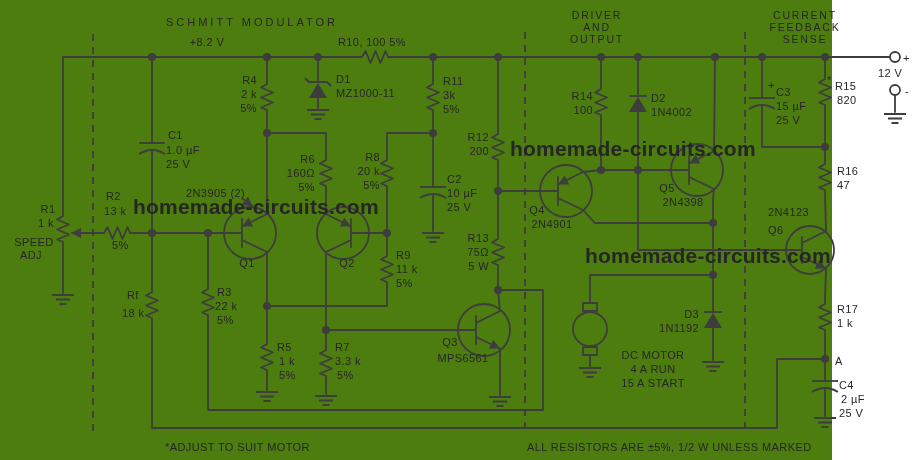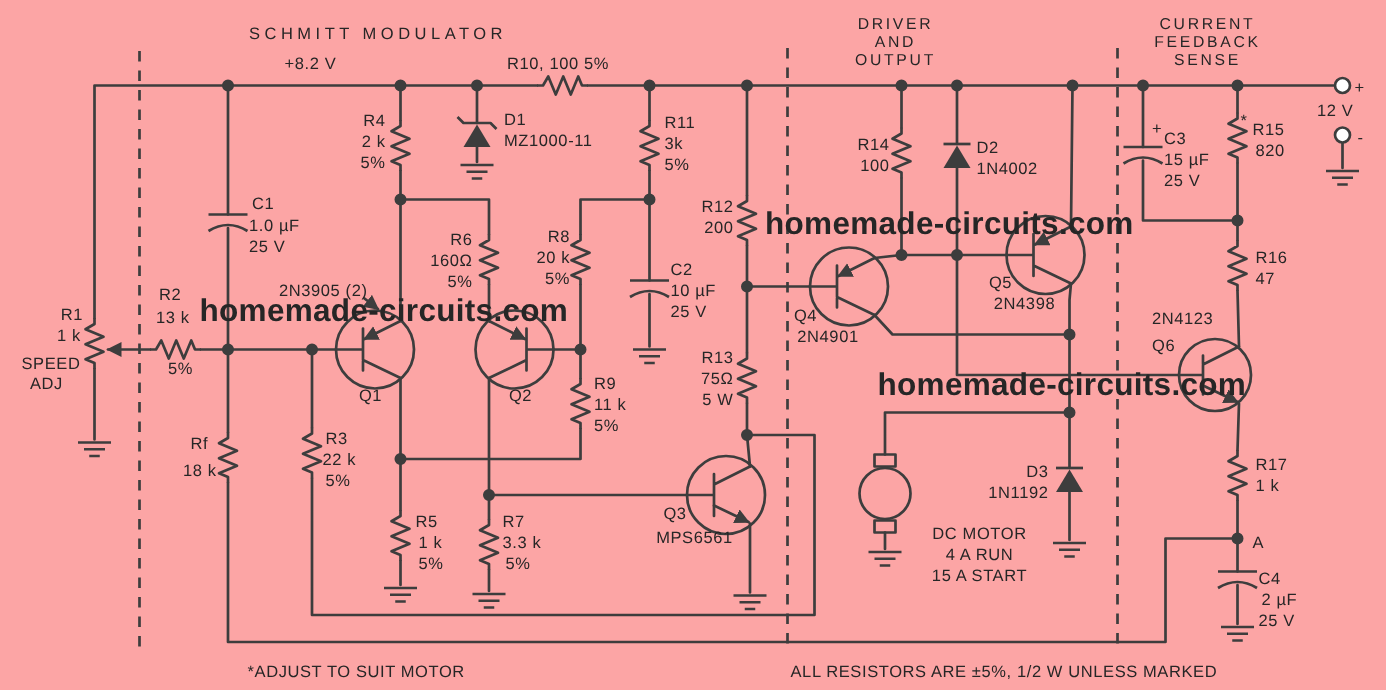--- a/index.html
+++ b/index.html
@@ -1,16 +1,16 @@
 <!DOCTYPE html>
 <html><head>
 <meta charset="utf-8">
 <style>
   html,body{margin:0;padding:0;background:#ffffff;}
-  .stage{width:924px;height:460px;position:relative;background:#fca5a5;}
+  .stage{width:832px;height:460px;position:relative;background:#4d7c0f;}
   svg{display:block;}
   .w{fill:none;stroke:#3d3d3d;stroke-width:1.8;stroke-linecap:round;stroke-linejoin:round;}
   .dash{fill:none;stroke:#3d3d3d;stroke-width:1.8;stroke-dasharray:7 6;}
   .dot{fill:#3d3d3d;stroke:none;}
   .sym{fill:none;stroke:#3d3d3d;stroke-width:1.8;stroke-linejoin:round;}
   .term{fill:#ffffff;stroke:#3d3d3d;stroke-width:1.8;}
   text{font-family:"Liberation Sans",sans-serif;fill:#262626;}
   .lbl{font-size:11px;letter-spacing:.4px;}
   .hdr{font-size:11px;letter-spacing:3px;}
   .hdr2{font-size:10.5px;letter-spacing:1.8px;}

